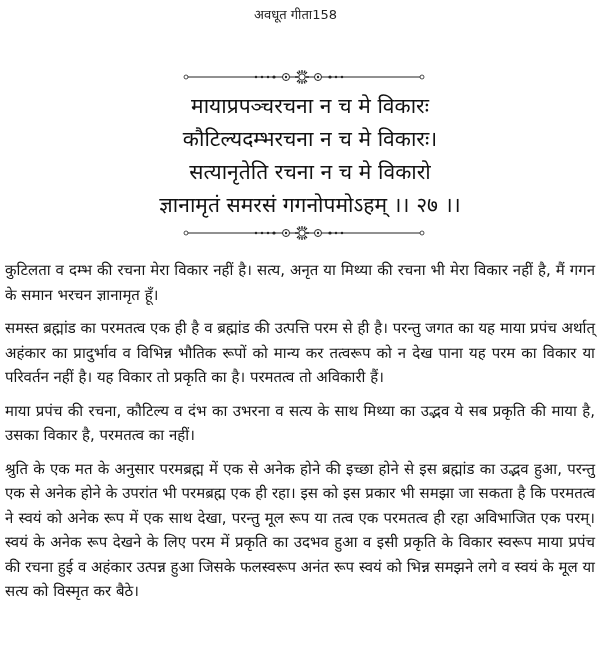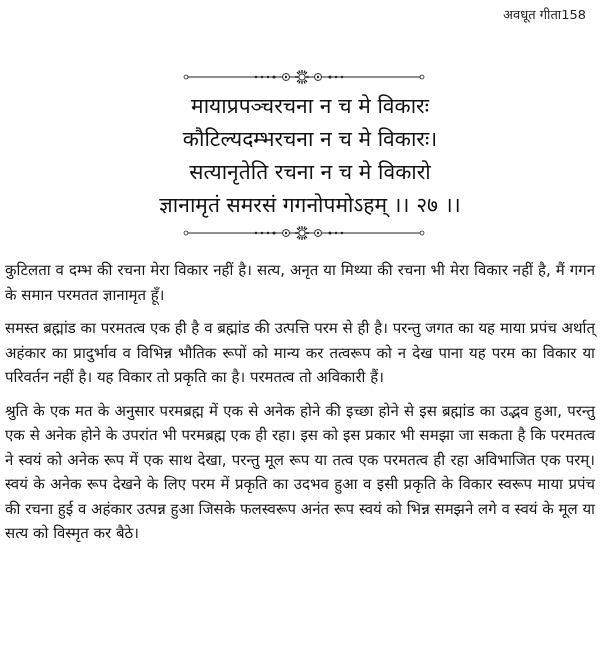--- a/index.html
+++ b/index.html
@@ -2,21 +2,21 @@
 <html><head>
   <meta charset="utf-8">
   <style>
     html, body { margin: 0; padding: 0; background: #ffffff; }
     body {
       width: 600px; height: 646px; position: relative; overflow: hidden;
       font-family: "DejaVu Sans", sans-serif; color: #111111;
     }
     .header {
       position: absolute; top: 4px; left: 5px; right: 14px; height: 20px;
-      display: flex; justify-content: flex-end; align-items: center;
+      display: flex; justify-content: center; align-items: center;
       font-size: 13px; color: #222;
     }
     .ornament {
       position: absolute; left: 183px; width: 242px; height: 14px;
     }
     .orn-top { top: 70px; }
     .orn-bottom { top: 226px; }
     .verse {
       position: absolute; top: 90px; left: 0; width: 620px;
       text-align: center; font-size: 21px; line-height: 33px; font-weight: 500;
@@ -102,17 +102,18 @@
       <line x1="116" y1="10" x2="114" y2="12"></line>
     <line x1="116" y1="0.5" x2="117" y2="3"></line>
       <line x1="122" y1="0.5" x2="121" y2="3"></line>
     <line x1="116" y1="13.5" x2="117" y2="11"></line>
       <line x1="122" y1="13.5" x2="121" y2="11"></line>
   </g>
   <circle cx="119" cy="7" r="3.2" fill="#fff" stroke="#222" stroke-width="1"></circle>
 </svg>
 
 <div class="body-text">
-  <p>कुटिलता व दम्भ की रचना मेरा विकार नहीं है। सत्य, अनृत या मिथ्या की रचना भी मेरा विकार नहीं है, मैं गगन के समान परमतत ज्ञानामृत हूँ।</p>
+  <p>कुटिलता व दम्भ की रचना मेरा विकार नहीं है। सत्य, अनृत या मिथ्या की रचना भी मेरा विकार नहीं है, मैं गगन के समान भरचन ज्ञानामृत हूँ।</p>
   <p>समस्त ब्रह्मांड का परमतत्व एक ही है व ब्रह्मांड की उत्पत्ति परम से ही है। परन्तु जगत का यह माया प्रपंच अर्थात् अहंकार का प्रादुर्भाव व विभिन्न भौतिक रूपों को मान्य कर तत्वरूप को न देख पाना यह परम का विकार या परिवर्तन नहीं है। यह विकार तो प्रकृति का है। परमतत्व तो अविकारी हैं।</p>
+  <p>माया प्रपंच की रचना, कौटिल्य व दंभ का उभरना व सत्य के साथ मिथ्या का उद्भव ये सब प्रकृति की माया है, उसका विकार है, परमतत्व का नहीं।</p>
   <p>श्रुति के एक मत के अनुसार परमब्रह्म में एक से अनेक होने की इच्छा होने से इस ब्रह्मांड का उद्भव हुआ, परन्तु एक से अनेक होने के उपरांत भी परमब्रह्म एक ही रहा। इस को इस प्रकार भी समझा जा सकता है कि परमतत्व ने स्वयं को अनेक रूप में एक साथ देखा, परन्तु मूल रूप या तत्व एक परमतत्व ही रहा अविभाजित एक परम्। स्वयं के अनेक रूप देखने के लिए परम में प्रकृति का उदभव हुआ व इसी प्रकृति के विकार स्वरूप माया प्रपंच की रचना हुई व अहंकार उत्पन्न हुआ जिसके फलस्वरूप अनंत रूप स्वयं को भिन्न समझने लगे व स्वयं के मूल या सत्य को विस्मृत कर बैठे।</p>
 
 </div>
 
 </body></html>

